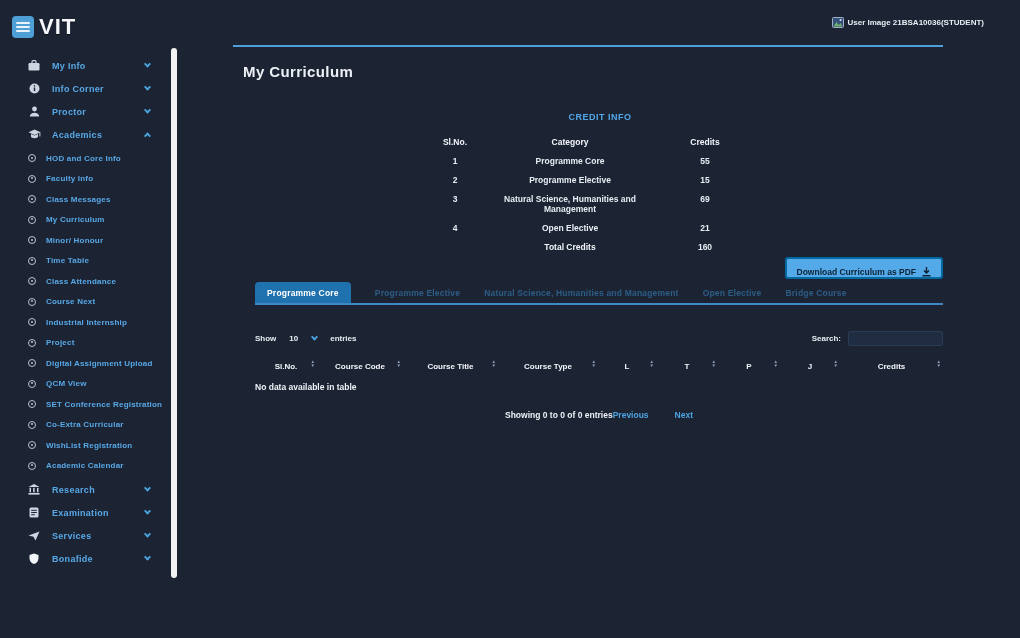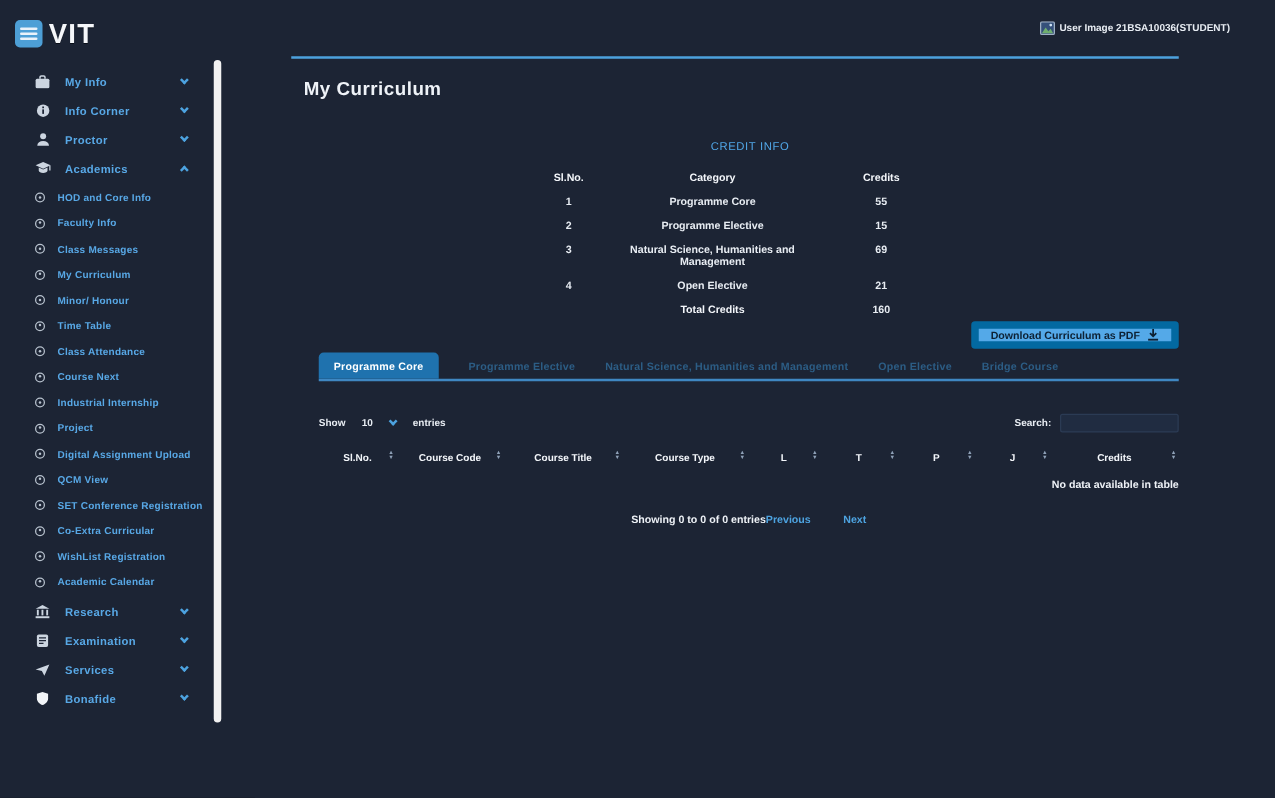--- a/index.html
+++ b/index.html
@@ -39,28 +39,28 @@
   .sub-row .slabel { margin-left:10px; font-size:8px; font-weight:800; color:#58a8e6; letter-spacing:.2px; }
   
   #main { position:absolute; left:180px; top:0; right:0; bottom:0; }
   .userbox { position:absolute; top:17px; right:36px; display:flex; align-items:center; gap:4px; }
   .userbox .ulabel { font-size:8px; font-weight:700; color:#e8edf3;text-align:right; }
   .top-divider { position:absolute; top:45px; left:53px; width:710px; height:2px; background:#4ca1dd; }
   .page-title { position:absolute; top:63px; left:63px; font-size:15px; font-weight:800;
     color:#eef2f7; letter-spacing:.4px; }
   
   .credit-block { position:absolute; top:112px; left:170px; width:500px; }
-  .credit-heading { text-align:center; font-size:9px; font-weight:400; color:#51a7e8; letter-spacing:.5px; }
+  .credit-heading { text-align:center; font-size:9px; font-weight:700; color:#51a7e8; letter-spacing:.5px; }
   .credit-table { margin:10px 0 0 65px; width:350px; display:grid;
     grid-template-columns:80px 150px 120px; row-gap:0; }
   .credit-table .c { font-size:8.5px; text-align:center; padding:4.5px 2px; color:#e8edf3; font-weight:700; }
   .credit-table .ch { font-weight:800; color:#f3f6fa; }
   
   .download-btn { position:absolute; top:257px; right:77px; height:22px; background:#54a9e8;
-    border:6px solid #0369a1; border-radius:3px; display:flex; align-items:flex-end; gap:6px;
+    border:2px solid #0369a1; border-radius:3px; display:flex; align-items:flex-end; gap:6px;
     padding:0 10px; cursor:pointer; }
   .download-btn .dlabel { font-size:8.5px; font-weight:800; color:#0d2133; }
   
   .tabs { position:absolute; top:282px; left:75px; right:77px; height:23px;
     border-bottom:2px solid #3f87c2; display:flex; gap:24px; }
   .tab { font-size:8.5px; font-weight:800; line-height:23px; color:#2c5d85;
     letter-spacing:.2px; cursor:pointer; white-space:nowrap; }
   .tab.active { background:#1f72ae; color:#ffffff; border-radius:4px 4px 0 0; padding:0 12px; }
   
   .dt-controls { position:absolute; top:329px; left:75px; right:77px; height:18px;
@@ -74,21 +74,21 @@
   .search-input { width:95px; height:15px; background:#202c41; border:1px solid #2b3b54;
     border-radius:2px; color:#e8edf3; font-size:8px; padding:0 4px; outline:none; }
   
   .dt-header { position:absolute; top:356px; left:75px; right:77px; height:20px; display:grid;
     grid-template-columns:62px 86px 95px 100px 58px 62px 62px 60px 103px; }
   .th { position:relative; display:flex; align-items:center; justify-content:center; }
   .th .tlabel { font-size:8px; font-weight:800; color:#f3f6fa; }
   .sort { position:absolute; right:2px; top:4px; display:flex; flex-direction:column;
     align-items:center; color:#8fa1b8; }
   .sort span { font-size:4.5px; line-height:4px; }
-  .dt-empty { position:absolute; top:382px; left:75px; right:77px; text-align:right;
+  .dt-empty { position:absolute; top:382px; left:75px; right:77px; text-align:left;
     font-size:8.5px; font-weight:800; color:#eef2f7; }
   .dt-info-row { position:absolute; top:410px; left:75px; right:77px; display:flex;
     align-items:center; justify-content:center; }
   .dt-info { font-size:8.5px; font-weight:800; color:#eef2f7; }
   .pager { display:flex; gap:26px; }
   .pager .pg { font-size:8.5px; font-weight:800; color:#4da3e0; cursor:pointer; }
   svg { display:block; }
 </style>
 </head>
 <body>

